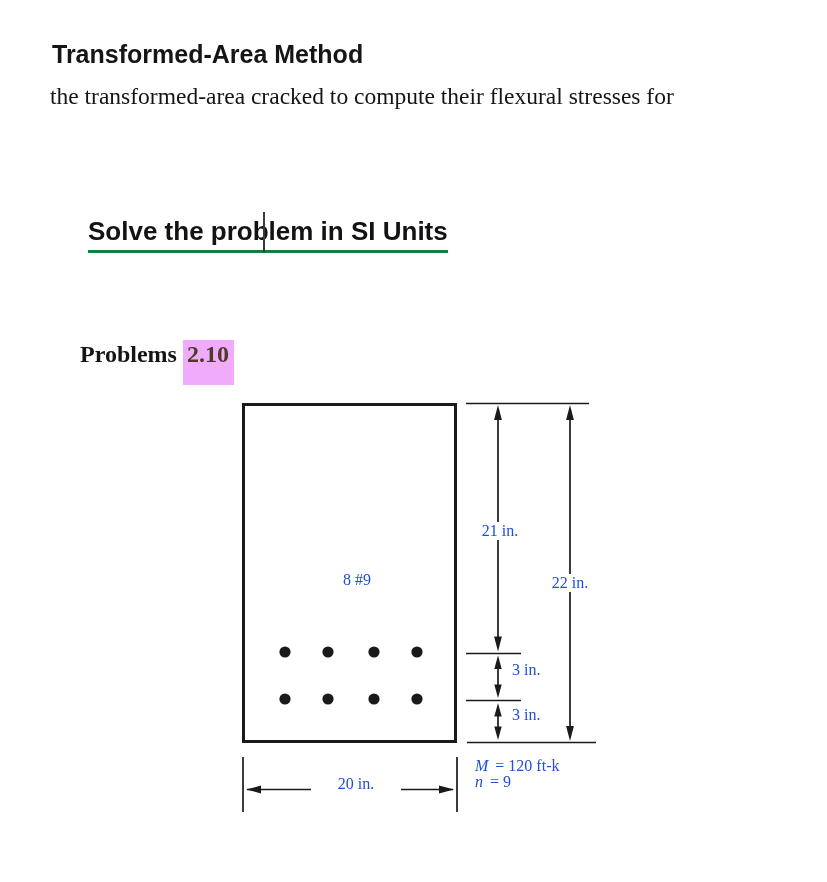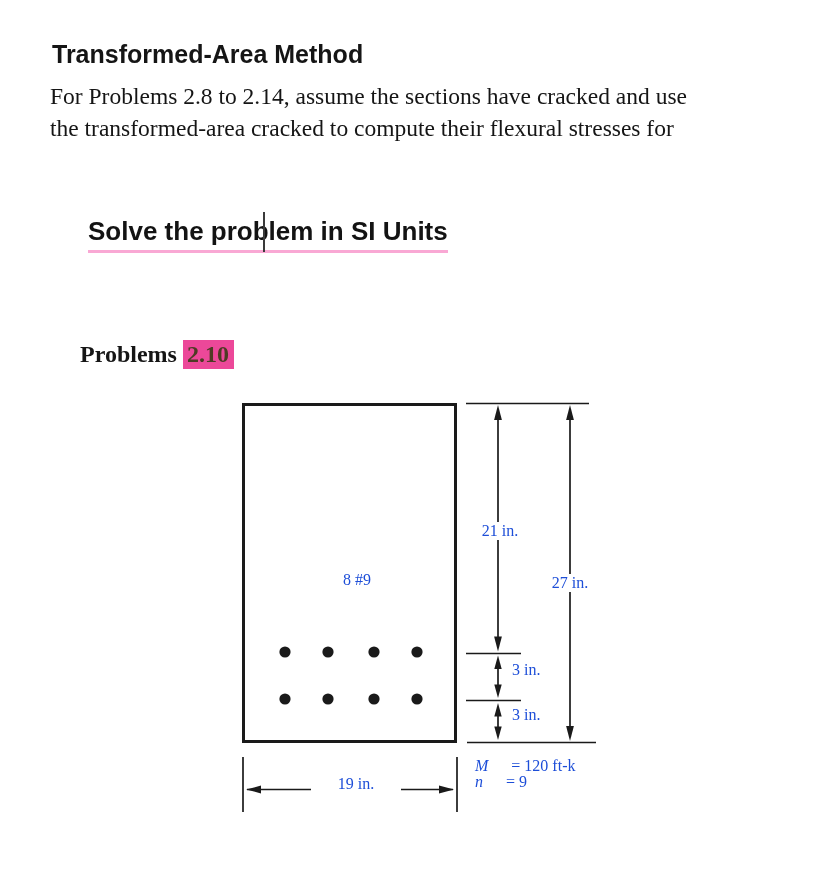--- a/index.html
+++ b/index.html
@@ -30,69 +30,68 @@
     color: #151515;
   }
   .intro div { white-space: nowrap; }
   .si-line {
     position: absolute;
     left: 88px; top: 216px;
     font-family: "Liberation Sans", sans-serif;
     font-weight: bold;
     font-size: 26px;
     color: #131313;
-    border-bottom: 3px solid #f9a8d4;
+    border-bottom: 3px solid #15803d;
     padding-bottom: 3px;
     white-space: nowrap;
   }
   .caret {
     position: absolute;
     left: 263px; top: 212px;
     width: 2px; height: 40px;
     background: #3a3a3a;
   }
   .problem-line {
     position: absolute;
     left: 80px; top: 341px;
     font-size: 24px;
     font-weight: bold;
     white-space: nowrap;
     color: #151515;
   }
   .problem-number {
-    background: #ec4899;
+    background: #f0abfc;
     color: #4e3b24;
-    padding: 1px 5px 2px 4px;
+    padding: 1px 5px 18px 4px;
     margin-left: 6px;
   }
   .diagram-svg {
     position: absolute;
     left: 0; top: 0;
     width: 827px; height: 882px;
   }
   .dlabel {
     position: absolute;
     font-size: 16px;
     color: #1d4ed8;
     white-space: nowrap;
   }
   .gapbg { background: #ffffff; padding: 0 3px; }
   .center { text-align: center; }
   .mvar { font-style: italic; }
-  .mrest { margin-left: 23px; font-family: Liberation Serif, serif; }
+  .mrest { margin-left: 7px; font-family: Liberation Serif, serif; }
 </style>
 </head>
 <body>
 
 <div class="page">
 
   <div class="section-title">Transformed-Area Method</div>
 
   <div class="intro">
-    <div>For Problems 2.8 to 2.14, assume the sections have cracked and use</div>
     <div>the transformed-area cracked to compute their flexural stresses for</div>
   </div>
 
   <div class="si-line">Solve the problem in SI Units</div>
   <div class="caret"></div>
 
   <div class="problem-line">
     <span>Problems</span><span class="problem-number">2.10</span>
   </div>
 
@@ -146,27 +145,27 @@
 
       <polygon points="246,789.5 261,785.6 261,793.4"></polygon>
       <polygon points="454,789.5 439,785.6 439,793.4"></polygon>
     </g>
   </svg>
 
   <div class="dlabel center" style="left:314px; top:571px; width:86px;">8 #9</div>
 
   <div class="dlabel gapbg center" style="left:469px; top:522px; width:62px;">21 in.</div>
 
-  <div class="dlabel gapbg center" style="left:538px; top:574px; width:64px;">27 in.</div>
+  <div class="dlabel gapbg center" style="left:538px; top:574px; width:64px;">22 in.</div>
 
   <div class="dlabel" style="left:512px; top:661px;">3 in.</div>
 
   <div class="dlabel" style="left:512px; top:706px;">3 in.</div>
 
-  <div class="dlabel gapbg center" style="left:311px; top:775px; width:90px;">19 in.</div>
+  <div class="dlabel gapbg center" style="left:311px; top:775px; width:90px;">20 in.</div>
 
   <div class="dlabel" style="left:475px; top:757px;">
     <span class="mvar">M</span><span class="mrest">= 120 ft-k</span>
   </div>
 
   <div class="dlabel" style="left:475px; top:773px;">
     <span class="mvar">n</span><span class="mrest">= 9</span>
   </div>
 
 </div>

